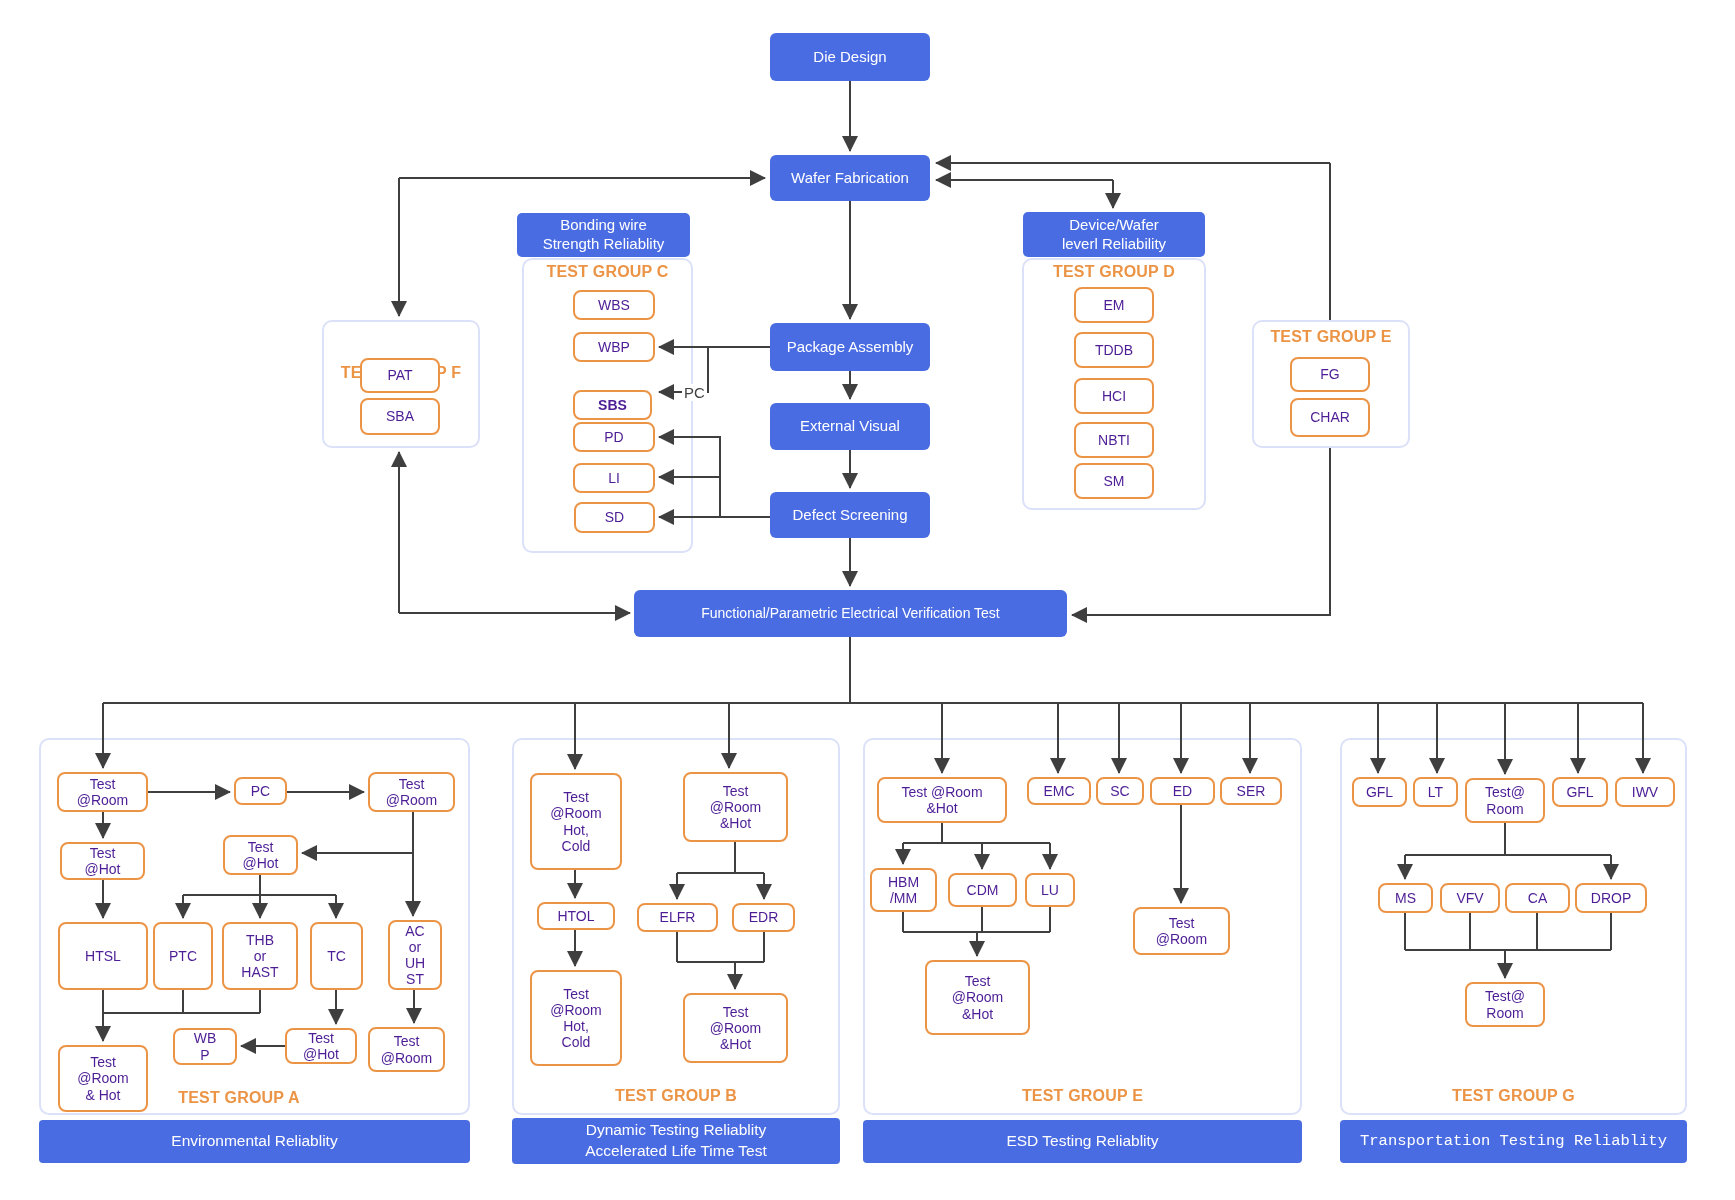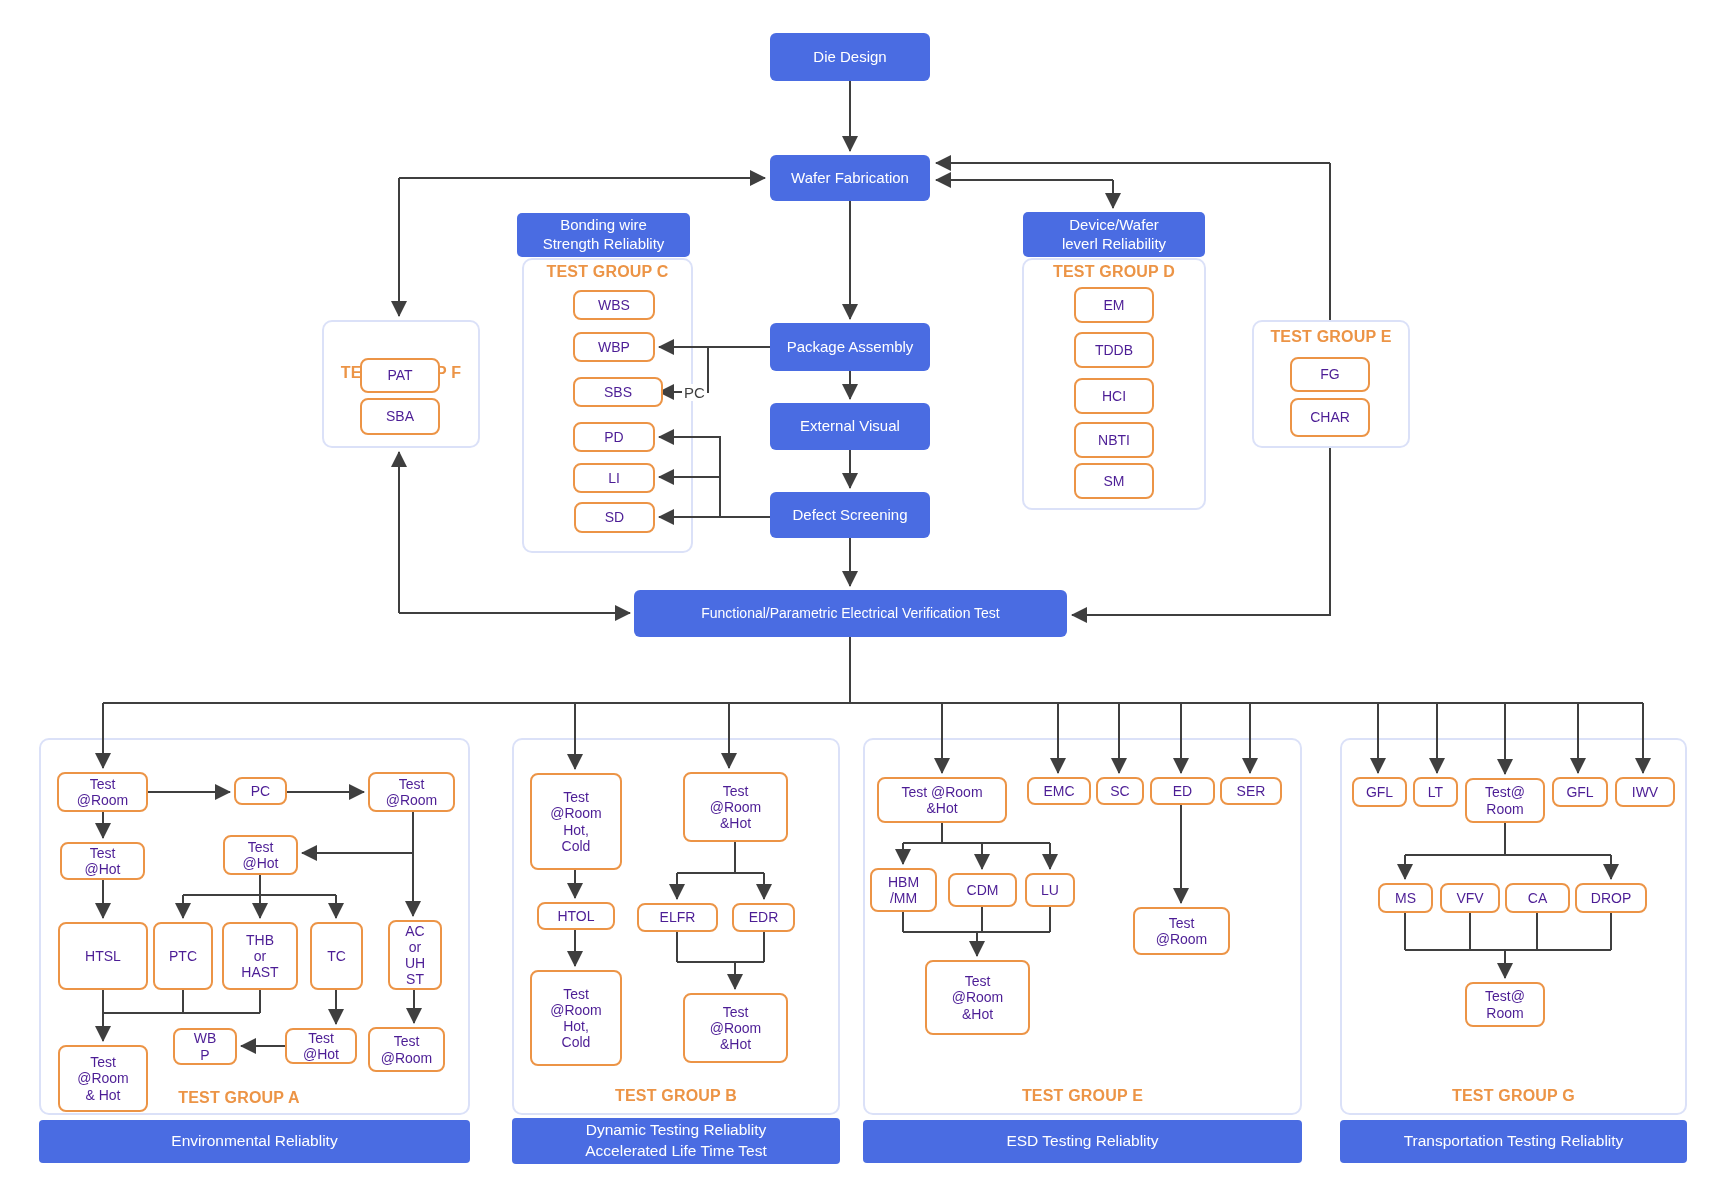--- a/index.html
+++ b/index.html
@@ -146,21 +146,21 @@
   <div class="n bn" style="left:1023px;top:212px;width:182px;height:45px;border-radius:5px;">Device/Wafer
 leverl Reliability</div>
 
   <div class="glabel" style="left:522px;top:263px;width:171px;">TEST GROUP C</div>
   <div class="glabel" style="left:1022px;top:263px;width:184px;">TEST GROUP D</div>
   <div class="glabel" style="left:322px;top:328px;width:158px;margin-top:36px;">TEST GROUP F</div>
   <div class="glabel" style="left:1252px;top:328px;width:158px;">TEST GROUP E</div>
 
   <div class="n on" style="left:573px;top:290px;width:82px;height:30px;">WBS</div>
   <div class="n on" style="left:573px;top:332px;width:82px;height:30px;">WBP</div>
-  <div class="n on" style="left:573px;top:377px;width:90px;height:30px;">SBS</div>
+  <div class="n on" style="left:573px;top:390px;width:79px;height:30px;font-weight:bold;">SBS</div>
   <div class="n on" style="left:573px;top:422px;width:82px;height:30px;">PD</div>
   <div class="n on" style="left:573px;top:463px;width:82px;height:30px;">LI</div>
   <div class="n on" style="left:574px;top:502px;width:81px;height:31px;">SD</div>
   <div class="wirelabel" style="left:682px;top:384px;">PC</div>
 
   <div class="n on" style="left:1074px;top:287px;width:80px;height:36px;">EM</div>
   <div class="n on" style="left:1074px;top:332px;width:80px;height:36px;">TDDB</div>
   <div class="n on" style="left:1074px;top:378px;width:80px;height:36px;">HCI</div>
   <div class="n on" style="left:1074px;top:422px;width:80px;height:36px;">NBTI</div>
   <div class="n on" style="left:1074px;top:463px;width:80px;height:36px;">SM</div>
@@ -249,15 +249,15 @@
 
   <div class="glabel" style="left:39px;top:1089px;width:400px;">TEST GROUP A</div>
   <div class="glabel" style="left:512px;top:1087px;width:328px;">TEST GROUP B</div>
   <div class="glabel" style="left:863px;top:1087px;width:439px;">TEST GROUP E</div>
   <div class="glabel" style="left:1340px;top:1087px;width:347px;">TEST GROUP G</div>
 
   <div class="footer" style="left:39px;top:1120px;width:431px;height:43px;">Environmental Reliablity</div>
   <div class="footer" style="left:512px;top:1118px;width:328px;height:46px;">Dynamic Testing Reliablity
 Accelerated Life Time Test</div>
   <div class="footer" style="left:863px;top:1120px;width:439px;height:43px;">ESD Testing Reliablity</div>
-  <div class="footer" style="left:1340px;top:1120px;width:347px;height:43px;">Transportation Testing Reliablity</div>
+  <div class="footer" style="left:1340px;top:1120px;width:347px;height:43px;font-family:Liberation Mono, monospace;">Transportation Testing Reliablity</div>
 
 </div>
 
 </body></html>

